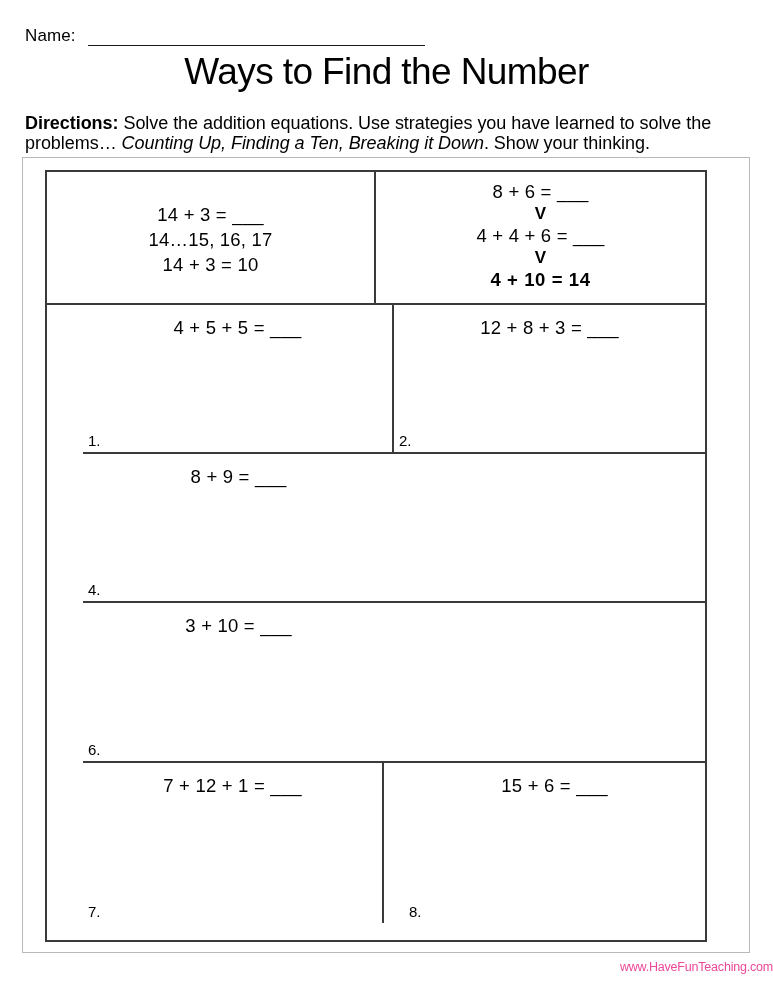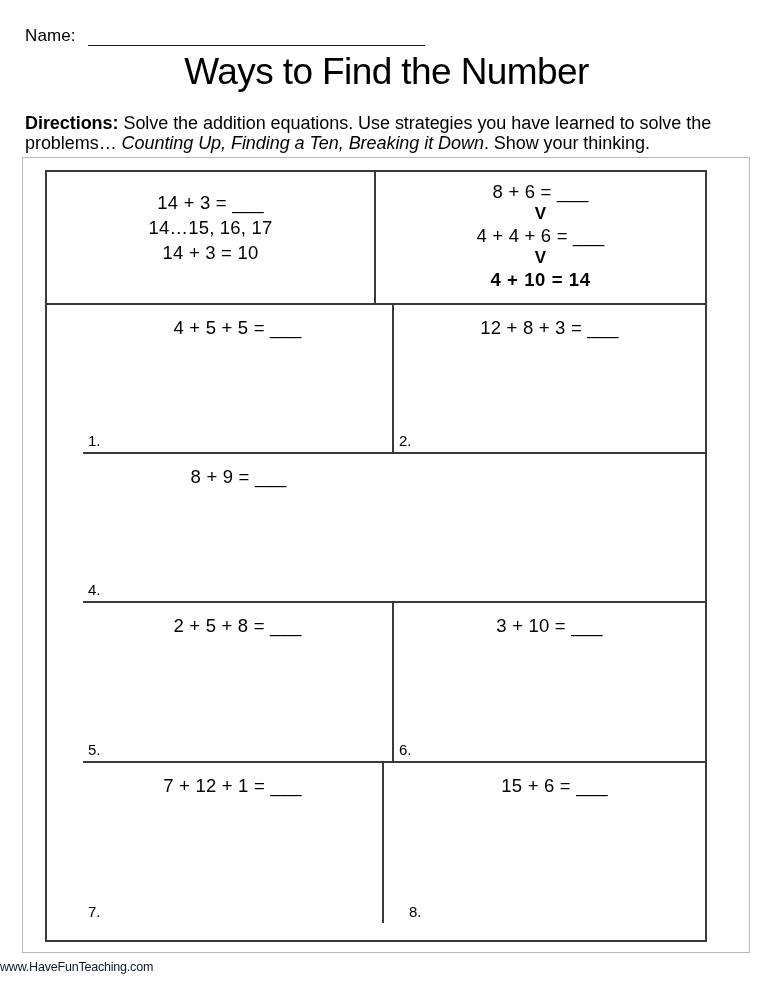--- a/index.html
+++ b/index.html
@@ -112,21 +112,21 @@
     box-sizing: border-box;
     border-right: 2px solid #3a3a3a;
     overflow: hidden;
   }
   .cell:last-child {
     border-right: none;
   }
 
   
   .example-lines {
-    padding-top: 18px;
+    padding-top: 30px;
     text-align: center;
     font-size: 18.5px;
     line-height: 25px;
     letter-spacing: 0.2px;
   }
   .example-lines.right {
     padding-top: 8px;
     line-height: 24px;
   }
   .ex-line { white-space: pre; }
@@ -156,24 +156,24 @@
     font-size: 15px;
     line-height: 17px;
   }
 
   
   .footer {
     position: absolute;
     left: 0;
     top: 960px;
     width: 773px;
-    text-align: left;
+    text-align: right;
     font-size: 12.5px;
     letter-spacing: -0.2px;
-    color: #0f172a;
+    color: #ec4899;
   }
 </style>
 </head>
 <body>
 
 <div class="name-row">
   <span class="name-label">Name:</span>
   <span class="name-line"></span>
 </div>
 
@@ -219,24 +219,20 @@
 
   <div class="grid-row problem-row">
     <div class="cell">
       <div class="problem-eq">8 + 9 = ___</div>
       <div class="problem-number">4.</div>
     </div>
   </div>
 
   <div class="grid-row problem-row tall">
     <div class="cell">
-      <div class="problem-eq">2 + 5 + 8 = ___</div>
-      <div class="problem-number">5.</div>
-    </div>
-    <div class="cell">
       <div class="problem-eq">3 + 10 = ___</div>
       <div class="problem-number">6.</div>
     </div>
   </div>
 
   <div class="grid-row problem-row tall">
     <div class="cell">
       <div class="problem-eq">7 + 12 + 1 = ___</div>
       <div class="problem-number">7.</div>
     </div>

